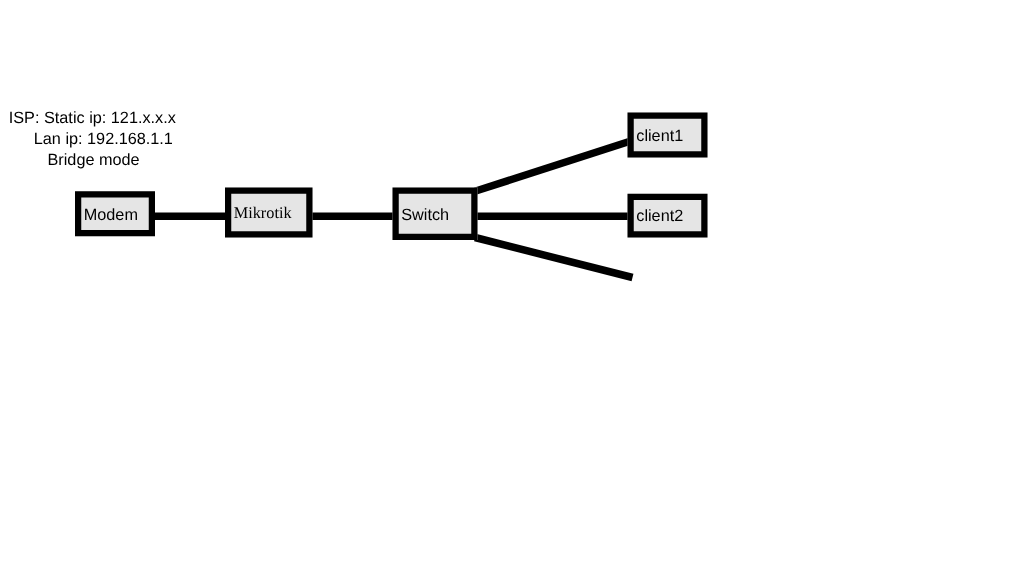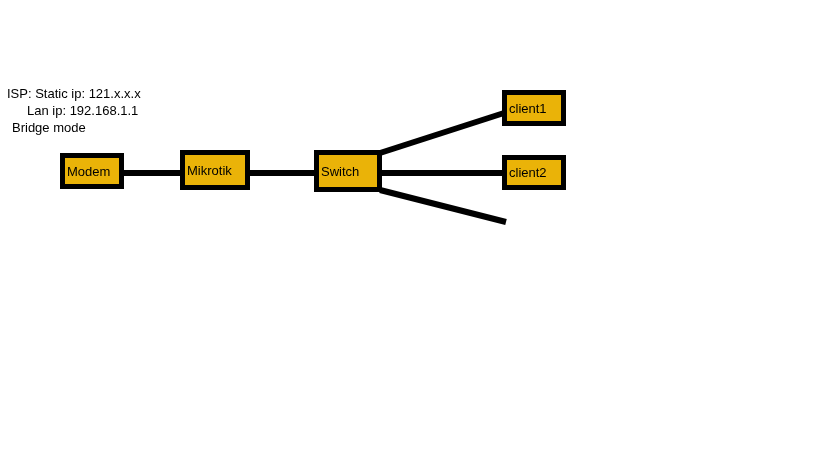--- a/index.html
+++ b/index.html
@@ -20,39 +20,39 @@
   .annotation {
     position: absolute;
     font-family: "Liberation Sans", sans-serif;
     font-size: 13px;
     line-height: 15px;
     color: #000000;
     white-space: nowrap;
   }
   #ann-isp      { left: 7px;   top: 86px; }
   #ann-lan1     { left: 27px;  top: 103px; }
-  #ann-bridge   { left: 12px;  top: 120px; }
+  #ann-bridge   { left: 38px;  top: 120px; }
   #ann-lan0     { left: 177px; top: 114px; }
 
   .node {
     position: absolute;
     box-sizing: border-box;
-    background: #eab308;
+    background: #e5e5e5;
     border: 5px solid #000000;
     color: #000000;
     font-family: "Liberation Sans", sans-serif;
     font-size: 13px;
     display: flex;
     align-items: center;
     justify-content: flex-start;
     padding-left: 2px;
     z-index: 3;
   }
   #node-modem   { left: 60px;  top: 153px; width: 64px;  height: 36px; }
-  #node-mikrotik{ left: 180px; top: 150px; width: 70px;  height: 40px; }
+  #node-mikrotik{ left: 180px; top: 150px; width: 70px;  height: 40px; font-family: Liberation Serif, serif; }
   #node-switch  { left: 314px; top: 150px; width: 68px;  height: 42px; }
   #node-client1 { left: 502px; top: 90px;  width: 64px;  height: 36px; }
   #node-client2 { left: 502px; top: 155px; width: 64px;  height: 35px; }
   #node-client3 { left: 502px; top: 205px; width: 64px;  height: 34px; }
 
   #links {
     position: absolute;
     left: 0;
     top: 0;
     width: 816px;

